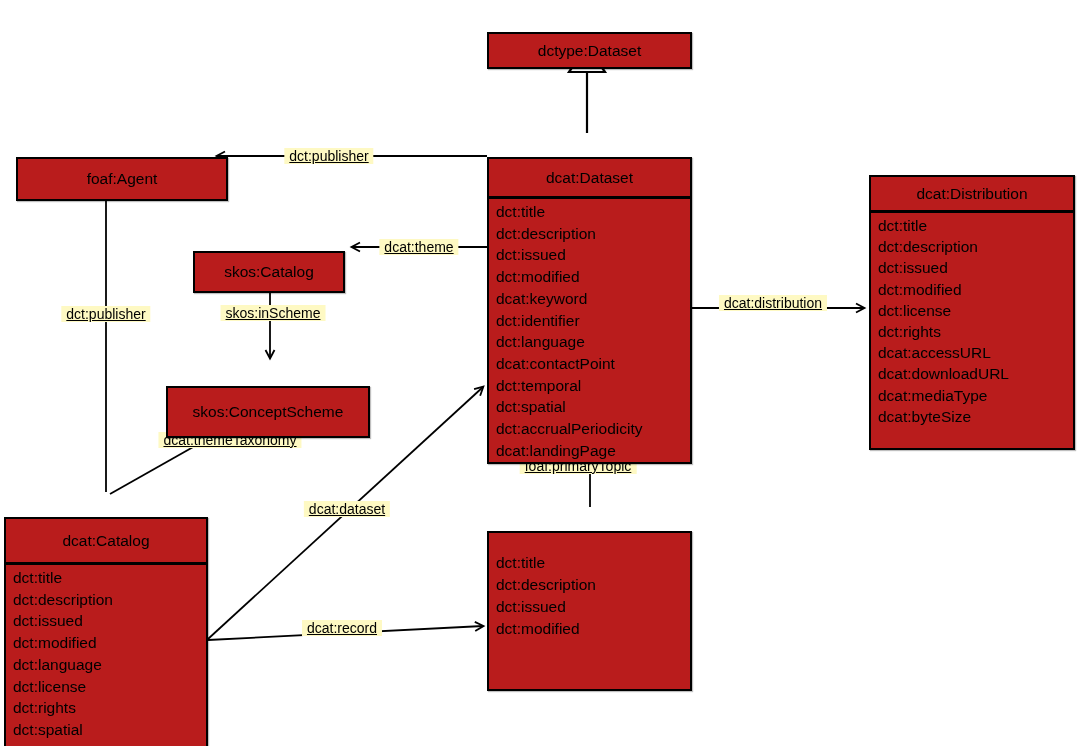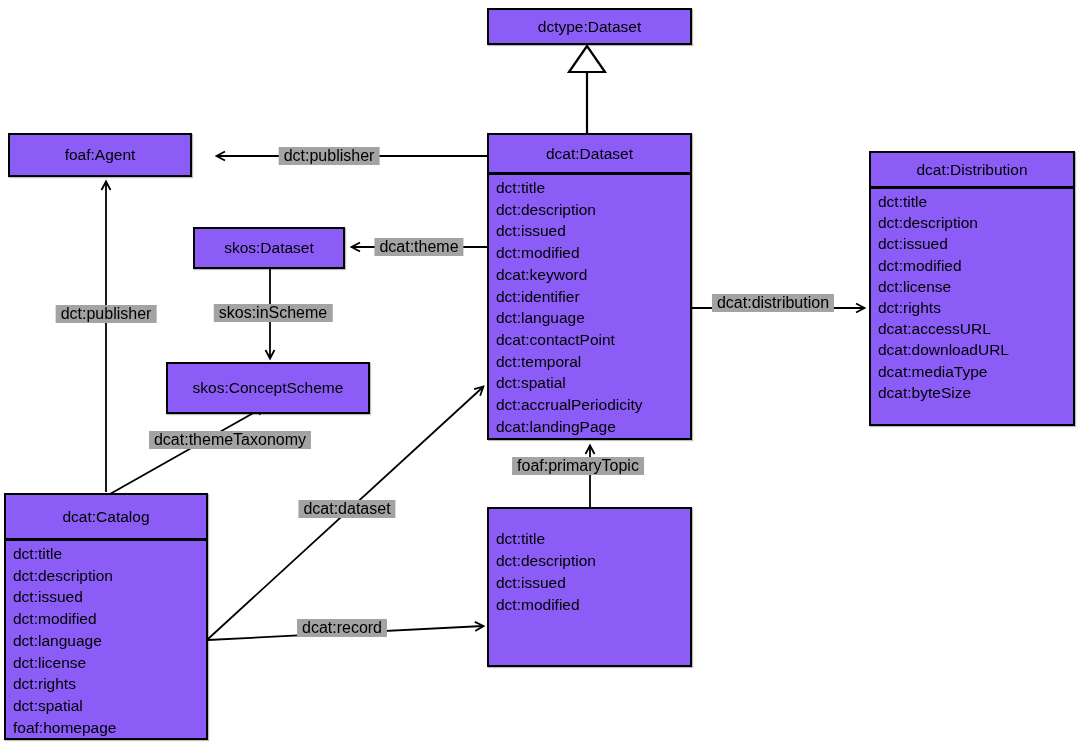--- a/index.html
+++ b/index.html
@@ -8,32 +8,34 @@
     width:1080px;height:746px;
     background:#ffffff;
     font-family:"Liberation Sans", sans-serif;
     color:#000;
     overflow:hidden;
   }
   .edges{position:absolute;left:0;top:0;z-index:1;}
   .edge-label{
     position:absolute;z-index:2;
     transform:translate(-50%,-50%);
-    background:#a3a3a3;
+    background:#fef9c3;
     padding:0 5px;
-    font-size:16px;
+    font-size:14px;
     white-space:nowrap;
     color:#000;
+    text-decoration:underline;
   }
   .node{
     position:absolute;z-index:3;
     box-sizing:border-box;
-    background:#8b5cf6;
+    background:#b91c1c;
     border:2.5px solid #000;
     box-shadow:1px 1px 1px rgba(0,0,0,0.25);
+    margin-top:24px;
   }
   .node-title{
     display:flex;align-items:center;justify-content:center;
     font-size:15.5px;
     box-sizing:border-box;
   }
   .node-title.with-divider{border-bottom:3px solid #000;}
   .node-attrs{padding:2px 0 0 7px;font-size:15.5px;}
   .node-attrs .attr{line-height:21.7px;white-space:nowrap;}
   .node-attrs.tight .attr{line-height:21.2px;}
@@ -83,26 +85,26 @@
   <div class="edge-label" style="left:230px;top:440px">dcat:themeTaxonomy</div>
   <div class="edge-label" style="left:347px;top:509px">dcat:dataset</div>
   <div class="edge-label" style="left:342px;top:628px">dcat:record</div>
   <div class="edge-label" style="left:578px;top:466px">foaf:primaryTopic</div>
   <div class="edge-label" style="left:773px;top:303px">dcat:distribution</div>
 
   <div class="node" style="left:487px;top:8px;width:205px;height:37px">
     <div class="node-title" style="height:100%">dctype:Dataset</div>
   </div>
 
-  <div class="node" style="left:8px;top:133px;width:184px;height:44px">
+  <div class="node" style="left:16px;top:133px;width:212px;height:44px">
     <div class="node-title" style="height:100%">foaf:Agent</div>
   </div>
 
   <div class="node" style="left:193px;top:227px;width:152px;height:42px">
-    <div class="node-title" style="height:100%">skos:Dataset</div>
+    <div class="node-title" style="height:100%">skos:Catalog</div>
   </div>
 
   <div class="node" style="left:166px;top:362px;width:204px;height:52px">
     <div class="node-title" style="height:100%">skos:ConceptScheme</div>
   </div>
 
   <div class="node" style="left:487px;top:133px;width:205px;height:307px">
     <div class="node-title with-divider" style="height:40px">dcat:Dataset</div>
     <div class="node-attrs">
         <div class="attr">dct:title</div>

